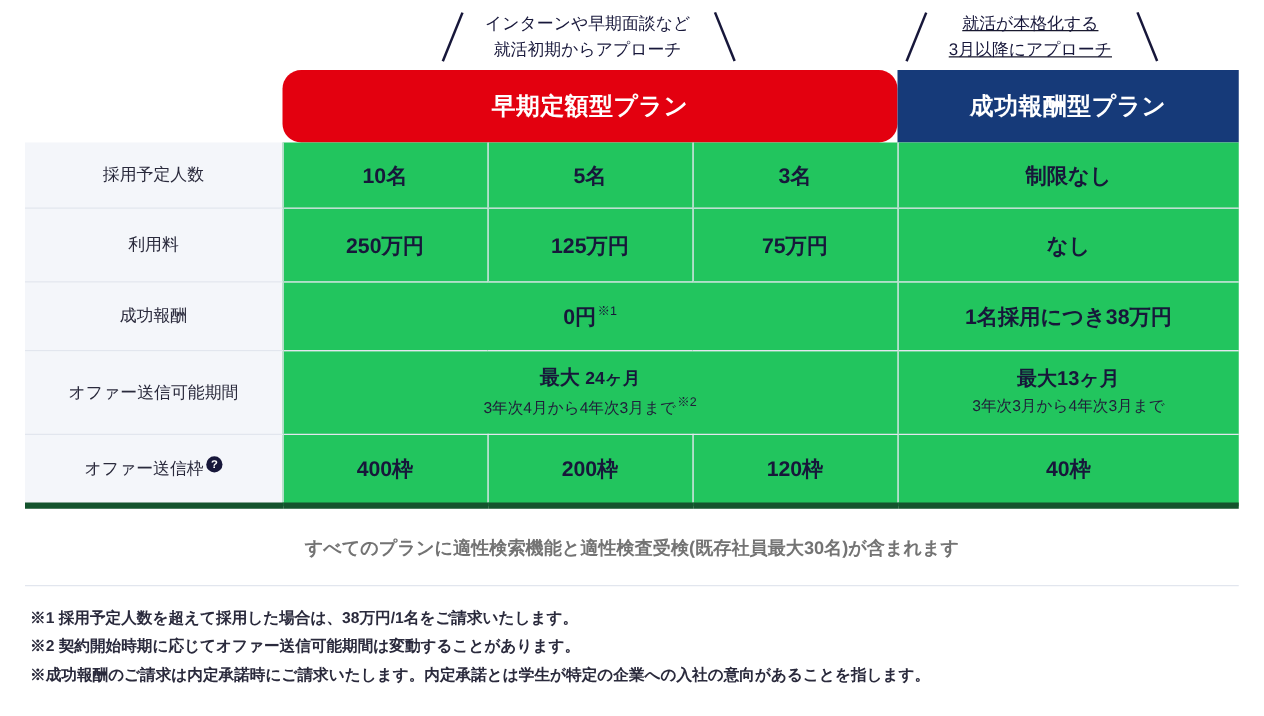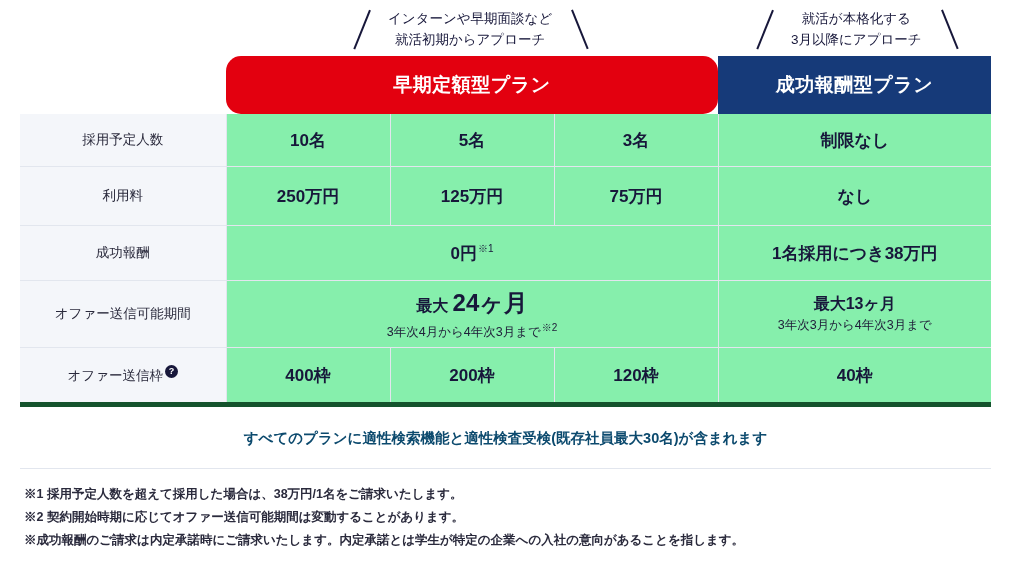--- a/index.html
+++ b/index.html
@@ -47,21 +47,21 @@
     left: 50%;
     top: 2px;
     width: 1.6px;
     height: 42px;
     background: #17173a;
   }
   .slash.left::before  { transform: rotate(22deg);  transform-origin: top center; }
   .slash.right::before { transform: rotate(-22deg); transform-origin: top center; }
 
   .callout-early  { left: 358px; }
-  .callout-result { left: 761px; }
+  .callout-result { left: 729px; text-decoration: underline; }
 
   
   table.plan-table {
     border-collapse: collapse;
     table-layout: fixed;
     width: 971px;
     margin: 0 20px;
   }
   table.plan-table col.c-label { width: 206px; }
   table.plan-table col.c-a     { width: 164px; }
@@ -99,21 +99,21 @@
   
   .row-label {
     background: #f4f6fa;
     color: #2a2a3c;
     font-size: 13.5px;
     text-align: center;
     font-weight: 400;
     border-bottom: 1px solid #e2e6ee;
   }
   .cell {
-    background: #86efac;
+    background: #22c55e;
     text-align: center;
     font-size: 17px;
     font-weight: bold;
     border-bottom: 1px solid #e2e6ee;
     border-left: 1px solid #e2e6ee;
     color: #17173a;
   }
   .r-pn td.cell, .r-pn th.row-label { height: 52px; }
   .r-fee td.cell, .r-fee th.row-label { height: 58px; }
   .r-succ td.cell, .r-succ th.row-label { height: 54px; }
@@ -126,21 +126,21 @@
     font-size: 10px;
     font-weight: normal;
     vertical-align: super;
     margin-left: 1px;
   }
   .period-main {
     font-size: 16px;
     font-weight: bold;
     line-height: 1.4;
   }
-  .period-main .big { font-size: 24px; }
+  .period-main .big { font-size: 14px; }
   .period-sub {
     font-size: 12.5px;
     font-weight: 400;
     line-height: 1.5;
     color: #20203a;
   }
   .q-mark {
     display: inline-flex;
     align-items: center;
     justify-content: center;
@@ -154,21 +154,21 @@
     vertical-align: super;
     margin-left: 2px;
     line-height: 1;
   }
 
   
   .all-plans-note {
     text-align: center;
     font-size: 14.5px;
     font-weight: bold;
-    color: #0c4a6e;
+    color: #737373;
     padding: 22px 0 20px;
   }
   .divider {
     height: 1px;
     background: #e2e6ee;
     margin: 0 20px;
   }
   .footnotes {
     padding: 14px 24px 0 24px;
     font-size: 12.5px;

